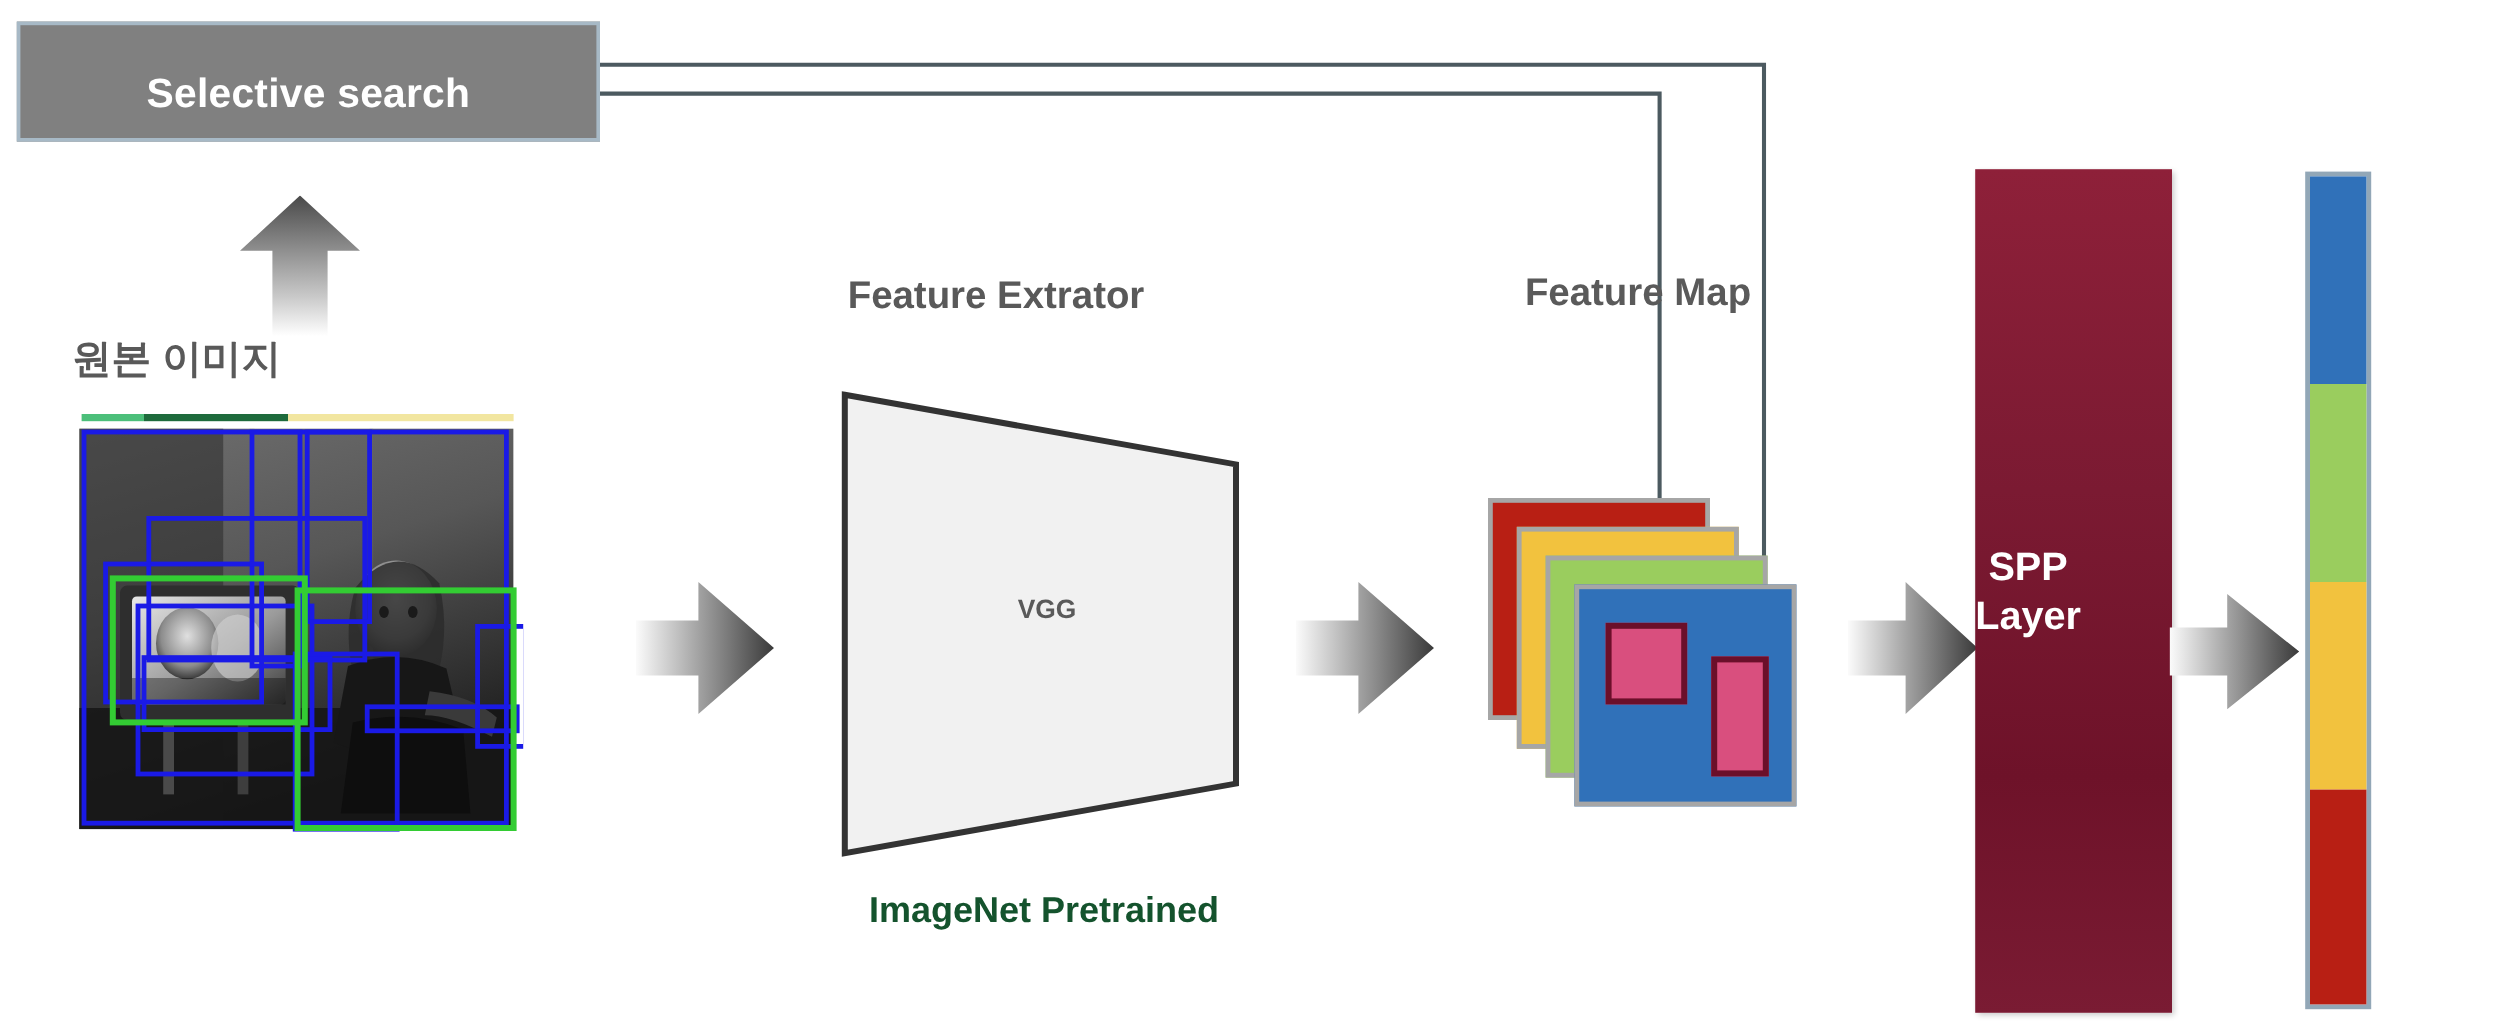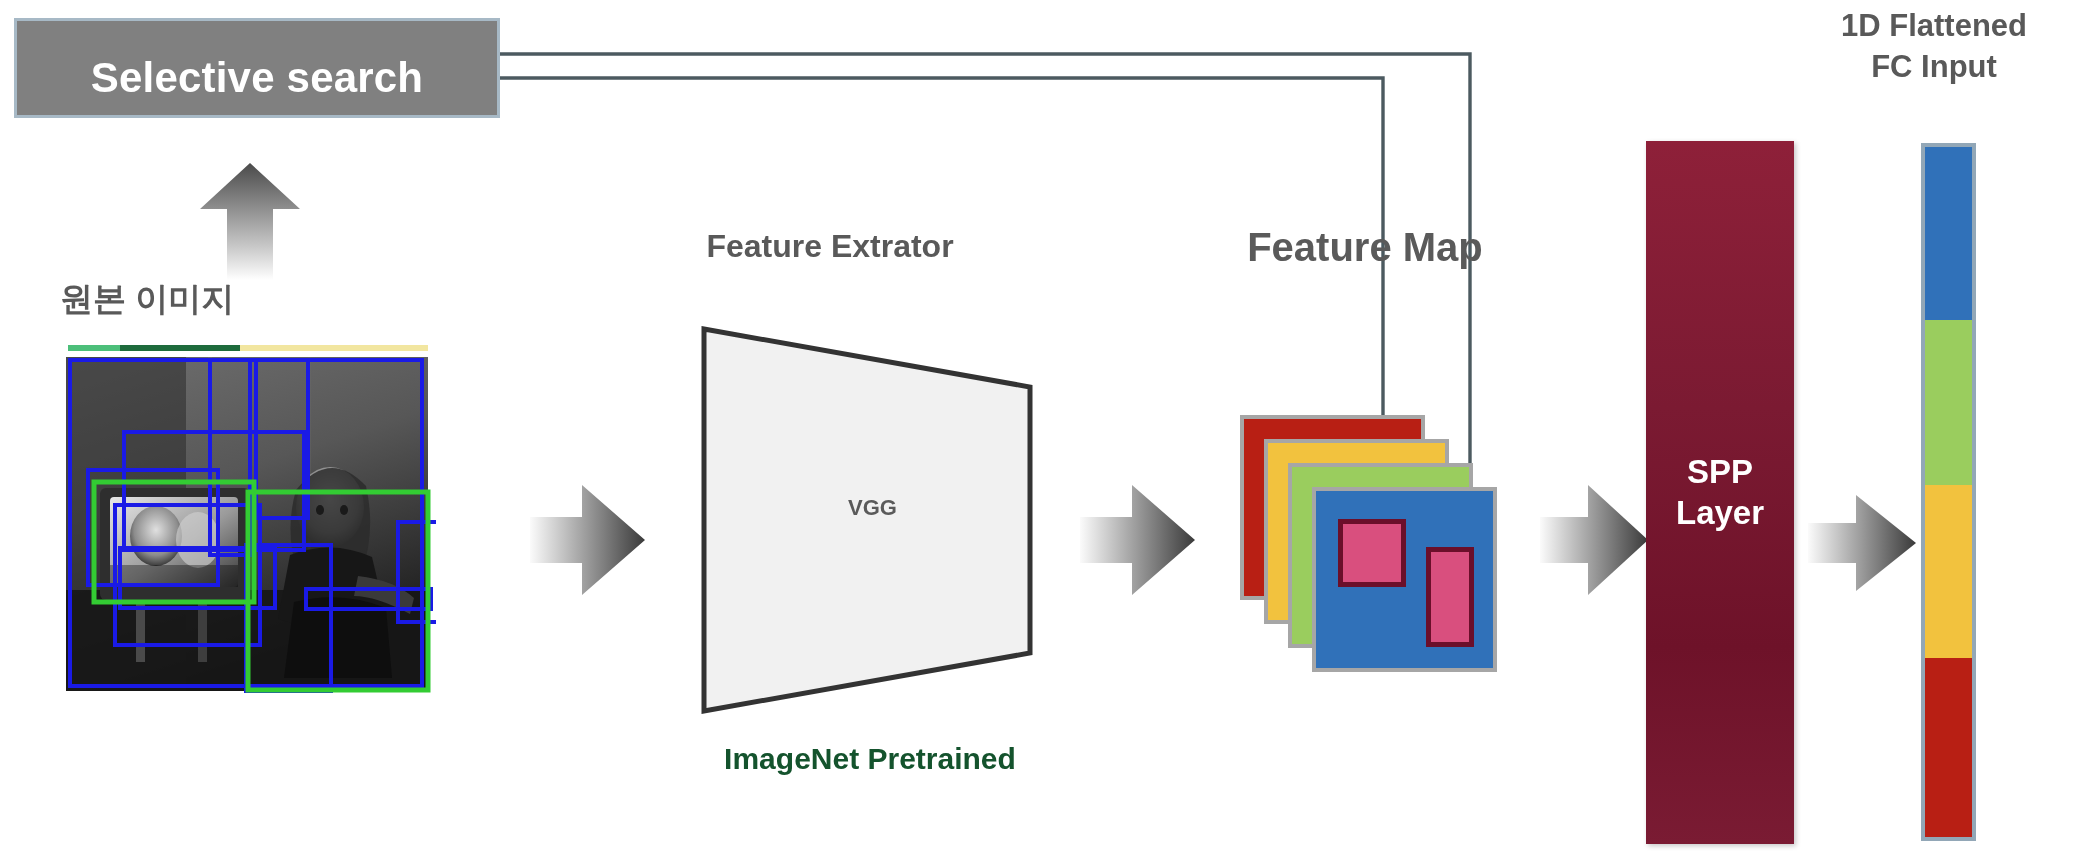--- a/index.html
+++ b/index.html
@@ -8,21 +8,21 @@
   .stage{position:absolute;left:0;top:0;width:2082px;height:856px;}
 
   
   #selective-search-box{
     position:absolute;left:14px;top:18px;width:486px;height:100px;
     background:#808080;border:3px solid #A7B9C6;
     display:flex;align-items:center;justify-content:center;
     box-sizing:border-box;
   }
   #selective-search-box .lbl{
-    color:#ffffff;font-size:42px;font-weight:bold;letter-spacing:.2px;margin-top:20px;
+    color:#ffffff;font-size:34px;font-weight:bold;letter-spacing:.2px;margin-top:20px;
   }
 
   
   #orig-up-arrow{position:absolute;left:200px;top:163px;width:100px;height:117px;}
 
   .korean-label{
     position:absolute;left:60px;top:277px;width:380px;text-align:left;
     font-size:33px;font-weight:bold;color:#595959;
   }
 
@@ -42,30 +42,30 @@
     font-size:22px;font-weight:bold;color:#5a5a5a;
   }
   #imagenet-pretrained-label{
     position:absolute;left:620px;top:742px;width:500px;text-align:center;
     font-size:30px;font-weight:bold;color:#14532d;
   }
 
   
   #feature-map-title{
     position:absolute;left:1215px;top:225px;width:300px;text-align:center;
-    font-size:40px;font-weight:bold;color:#5a5a5a;
+    font-size:32px;font-weight:bold;color:#5a5a5a;
   }
   #feature-map-stack{position:absolute;left:1240px;top:415px;width:260px;height:275px;}
   .fm-layer{position:absolute;width:185px;height:185px;border:4px solid #A6A6A6;box-sizing:border-box;}
 
   
   #spp-layer{
-    position:absolute;left:1646px;top:141px;width:148px;height:703px;
+    position:absolute;left:1646px;top:141px;width:164px;height:703px;
     background:linear-gradient(180deg,#8E2039 0%,#7B1A32 38%,#6E1229 72%,#7A1B33 100%);
-    display:flex;align-items:center;justify-content:center;
+    display:flex;align-items:center;justify-content:flex-start;
     box-shadow:2px 2px 5px rgba(0,0,0,.22);
   }
   #spp-layer .lbl{
     color:#ffffff;font-size:33px;font-weight:bold;line-height:1.22;text-align:center;
   }
 
   
   #fc-input-title{
     position:absolute;left:1786px;top:6px;width:296px;text-align:center;
     font-size:31px;font-weight:bold;color:#595959;line-height:1.32;
@@ -234,24 +234,20 @@
     <div class="lbl">
       <span>SPP</span><br>
       <span>Layer</span>
     </div>
   </div>
 
   <svg class="flow-arrow" style="left:1808px;top:495px;width:108px;height:96px" viewBox="0 0 108 96">
     <path d="M0,28 L48,28 L48,0 L108,48 L48,96 L48,68 L0,68 Z" fill="url(#gA1)"></path>
   </svg>
 
-  <div id="fc-input-title">
-    <span>1D Flattened</span><br>
-    <span>FC Input</span>
-  </div>
 
   <div id="fc-input-column">
     <div class="fc-seg" style="background:#3071B9;height:25%;"></div>
     <div class="fc-seg" style="background:#9ACD5E;height:24%;"></div>
     <div class="fc-seg" style="background:#F2C23E;height:25%;"></div>
     <div class="fc-seg" style="background:#B81F14;height:26%;"></div>
   </div>
 
 </div>
 

